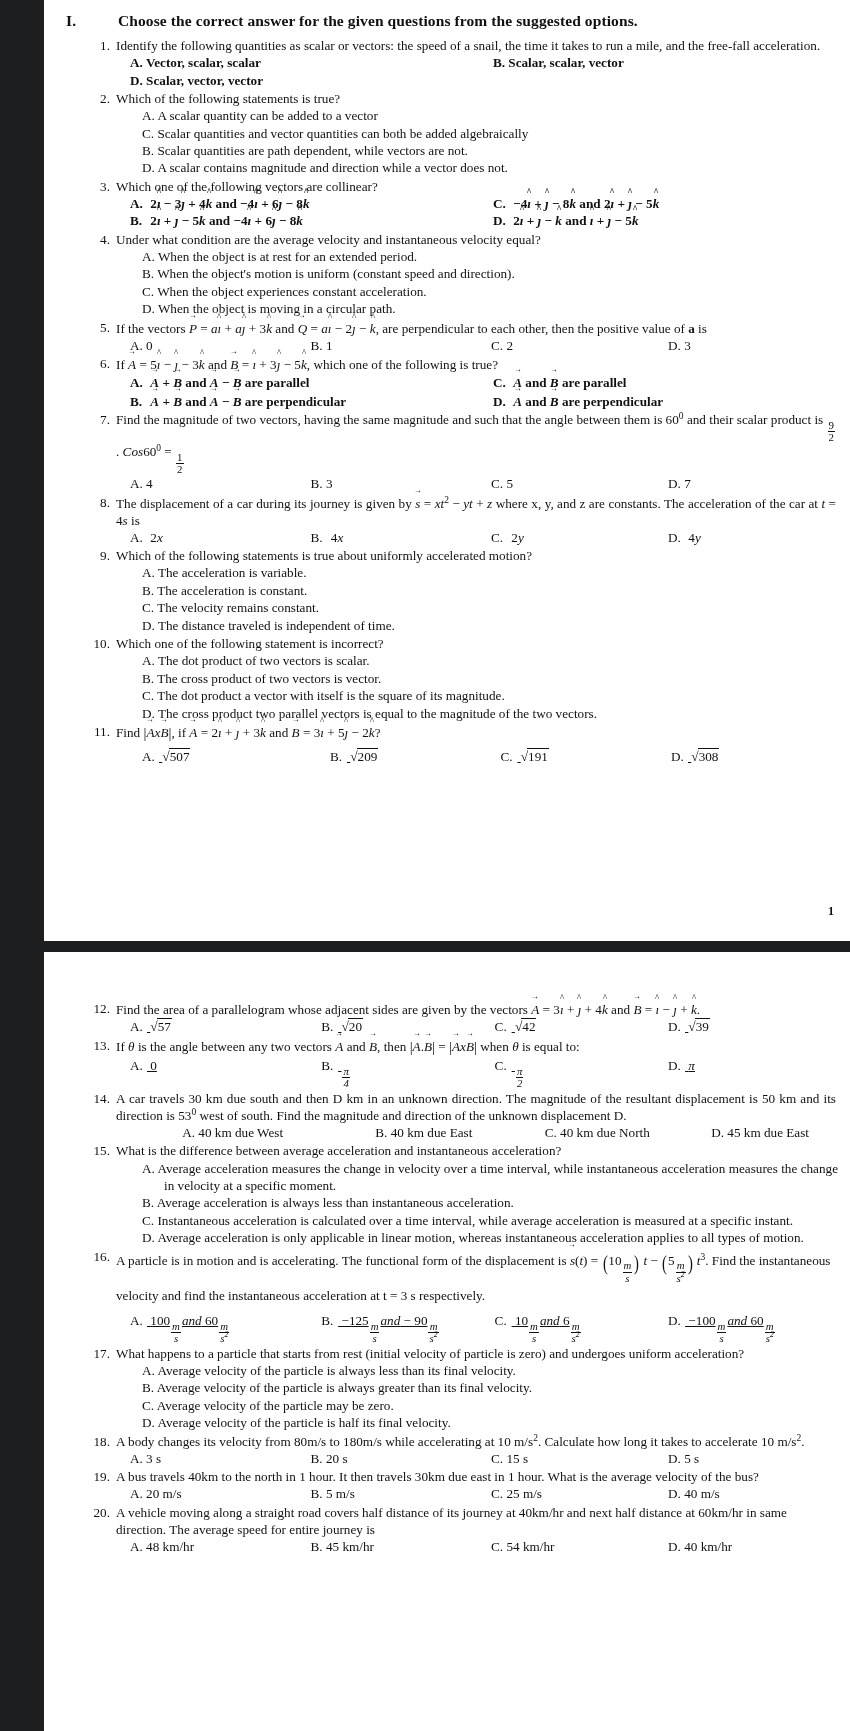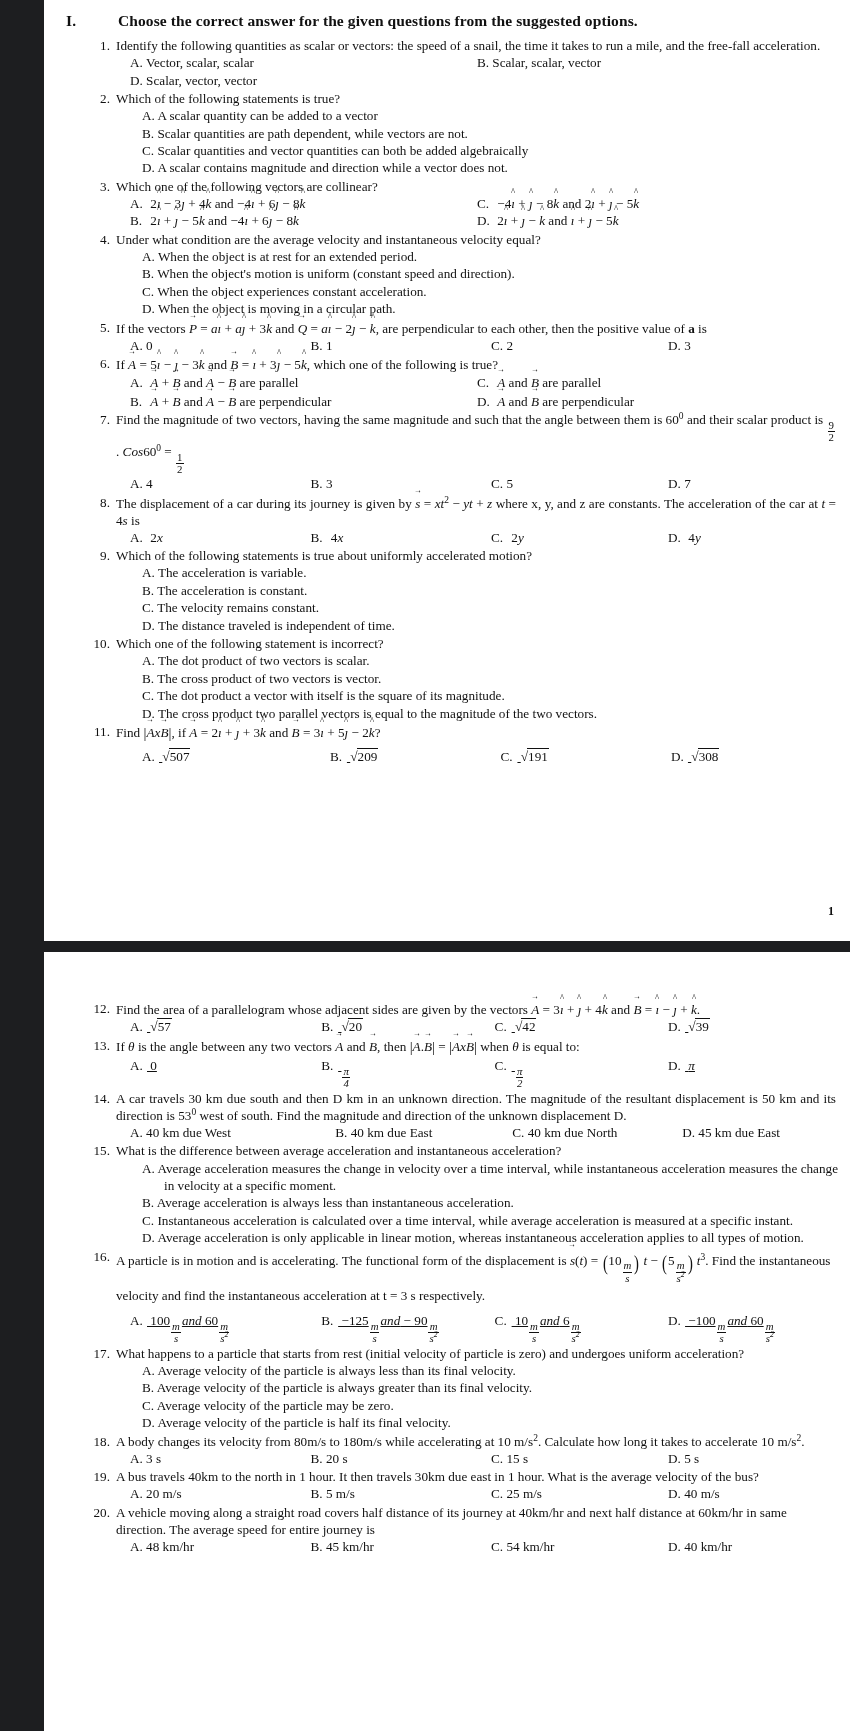--- a/index.html
+++ b/index.html
@@ -98,35 +98,37 @@
     padding: 0 0 0 14px;
   }
   .opts .opt {
     font-size: 13.2px;
     line-height: 1.32;
   }
   
   .opts.two-col {
     display: grid;
     grid-template-columns: 49% 51%;
-    column-gap: 0;
+    column-gap: 16px;
+    font-weight: bold;
   }
   
   .opts.four-col {
     display: grid;
     grid-template-columns: 25.5% 25.5% 25% 24%;
   }
   .opts.four-col-b {
     display: grid;
     grid-template-columns: 27% 24.5% 24.5% 24%;
     text-decoration: underline;
   }
   .opts.four-tight {
     display: grid;
     grid-template-columns: 29% 25% 24% 22%;
+    text-align: center;
   }
   .opts.stack .opt {
     display: block;
     padding-left: 22px;
     text-indent: -22px;
     margin-bottom: 0px;
     margin-left: 12px;
   }
   .opt .lbl { display: inline-block; min-width: 17px; }
 
@@ -233,22 +235,22 @@
             <span class="opt">B.  Scalar, scalar, vector</span>
             <span class="opt">D.  Scalar, vector, vector</span>
           </span>
         </li>
 
         <li class="q">
           <span class="qnum">2.</span>
           <span class="qtext nojust">Which of the following statements is true?</span>
           <span class="opts stack">
             <span class="opt">A.  A scalar quantity can be added to a vector</span>
+            <span class="opt">C.  Scalar quantities and vector quantities can both be added algebraically</span>
             <span class="opt">B.  Scalar quantities are path dependent, while vectors are not.</span>
-            <span class="opt">C.  Scalar quantities and vector quantities can both be added algebraically</span>
             <span class="opt">D.  A scalar contains magnitude and direction while a vector does not.</span>
           </span>
         </li>
 
         <li class="q">
           <span class="qnum">3.</span>
           <span class="qtext nojust">Which one of the following vectors are collinear?</span>
           <span class="opts two-col">
             <span class="opt"><span class="lbl">A.</span> 2<span class="hat">ı</span> − 3<span class="hat">ȷ</span> + 4<span class="hat">k</span> and −4<span class="hat">ı</span> + 6<span class="hat">ȷ</span> − 8<span class="hat">k</span></span>
             <span class="opt"><span class="lbl">C.</span> −4<span class="hat">ı</span> + <span class="hat">ȷ</span> − 8<span class="hat">k</span> and 2<span class="hat">ı</span> + <span class="hat">ȷ</span> − 5<span class="hat">k</span></span>

